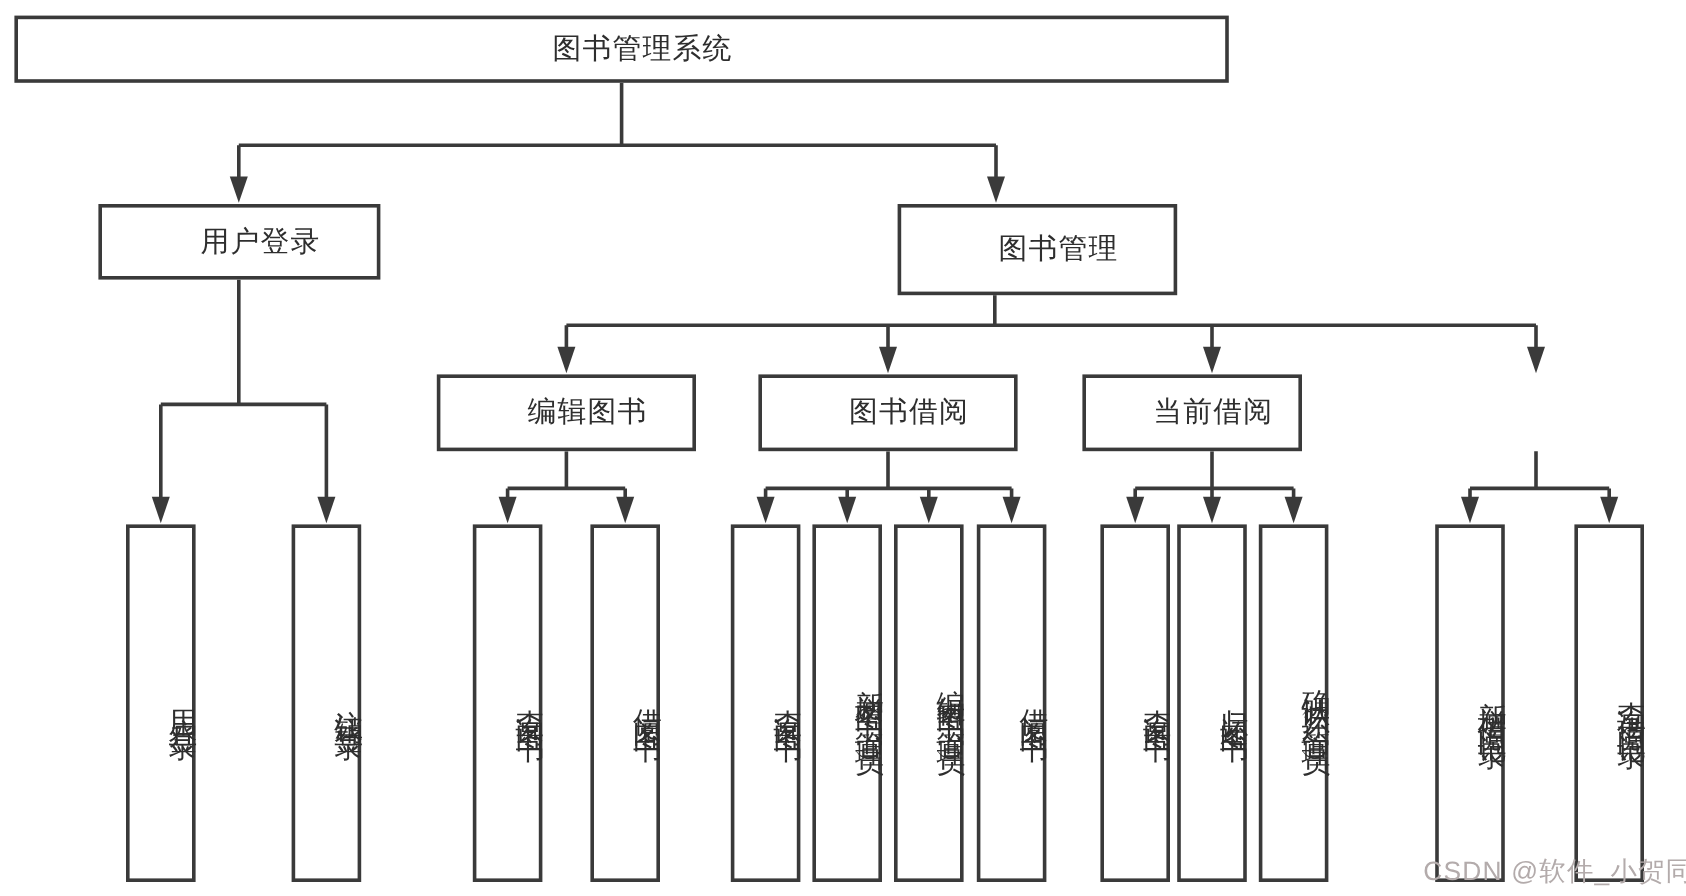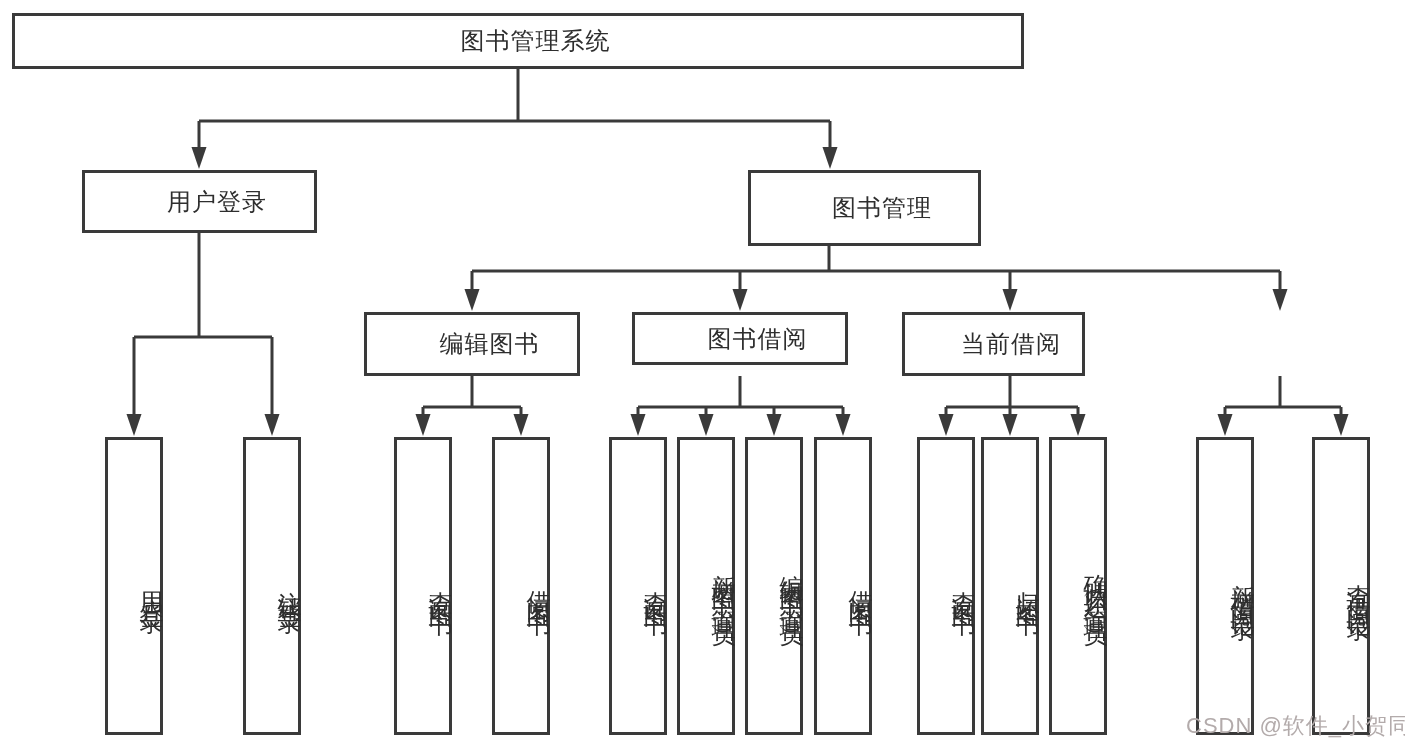--- a/index.html
+++ b/index.html
@@ -99,21 +99,21 @@
   <div class="box" style="left:82px;top:170px;width:235px;height:63px">
     <span>用户登录</span>
   </div>
   <div class="box" style="left:748px;top:170px;width:233px;height:76px">
     <span>图书管理</span>
   </div>
 
   <div class="box" style="left:364px;top:312px;width:216px;height:64px">
     <span>编辑图书</span>
   </div>
-  <div class="box" style="left:632px;top:312px;width:216px;height:53px">
+  <div class="box" style="left:632px;top:312px;width:216px;height:64px">
     <span>图书借阅</span>
   </div>
   <div class="box" style="left:902px;top:312px;width:183px;height:64px">
     <span>当前借阅</span>
   </div>
 
   <div class="box vbox" style="left:105px;top:437px;width:58px;height:298px">
     <span>用户登录</span>
   </div>
   <div class="box vbox" style="left:243px;top:437px;width:58px;height:298px">

